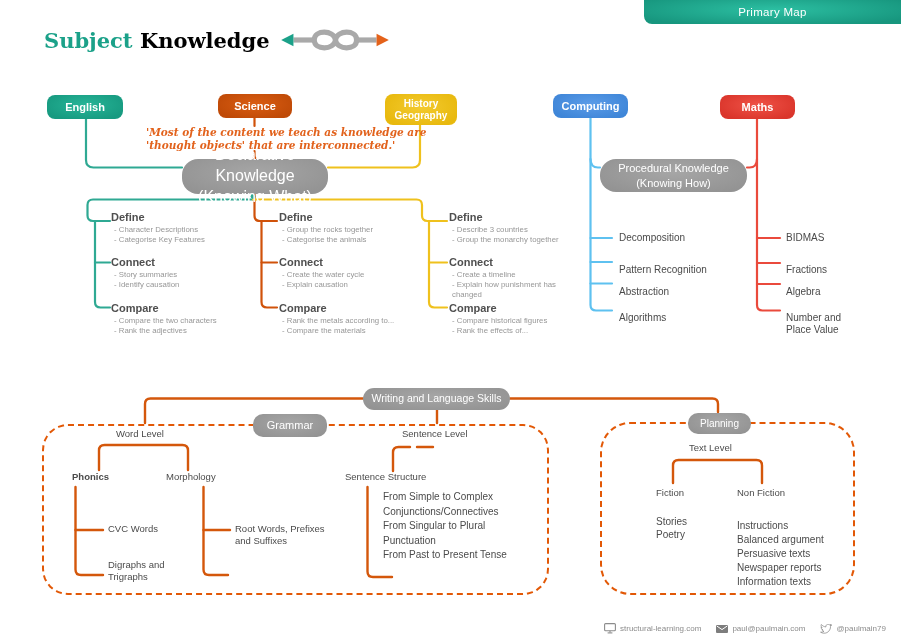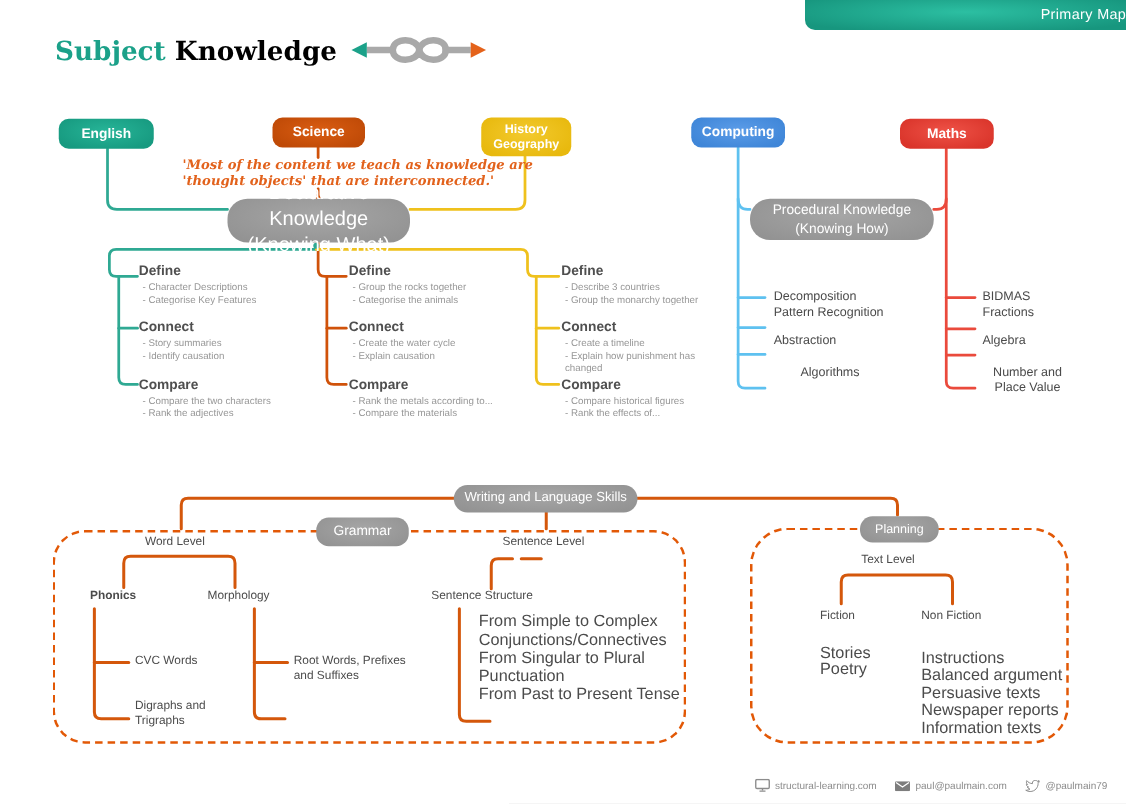--- a/index.html
+++ b/index.html
@@ -2,21 +2,21 @@
 <html><head>
 <meta charset="utf-8">
 <style>
   html,body{margin:0;padding:0;background:#e8e8e8;}
   #stage{position:relative;width:901px;height:643px;background:#fff;overflow:hidden;
          font-family:"Liberation Sans",sans-serif;margin:0 auto;}
   svg.lines{position:absolute;left:0;top:0;z-index:2;}
   
   .badge{position:absolute;right:0;top:0;width:257px;height:24px;z-index:5;
          background:radial-gradient(ellipse at 50% 40%, #2cbfa2 0%, #17967e 85%);
-         color:#fff;font-size:11.5px;display:flex;align-items:center;justify-content:flex-end;
+         color:#fff;font-size:11.5px;display:flex;align-items:center;justify-content:center;
          border-radius:0 0 0 8px;letter-spacing:.3px;}
   
   .title-row{position:absolute;left:44px;top:23px;display:flex;align-items:center;gap:7px;
              font-family:"DejaVu Serif","Liberation Serif",serif;font-size:21px;font-weight:600;z-index:4;}
   .t-teal{color:#1ba189;} .t-gray{color:#000000;} .t-orange{color:#e4621a;}
   
   .pill{position:absolute;z-index:4;color:#fff;font-weight:bold;font-size:11px;
         display:flex;align-items:center;justify-content:center;text-align:center;
         border-radius:8px;line-height:1.15;}
   .p-english{left:47px;top:95px;width:76px;height:24px;background:radial-gradient(ellipse at 50% 42%,#27b598 0%,#179a80 80%);}
@@ -41,32 +41,32 @@
   .kgroup{position:absolute;z-index:3;width:160px;}
   .kgroup h4{margin:0;font-size:11px;color:#4f4f4f;}
   .kgroup ul{margin:2px 0 0;padding:0 0 0 3px;list-style:none;}
   .kgroup li{font-size:7.8px;color:#979797;line-height:1.27;}
   .kgroup li::before{content:"- ";}
   .narrow{width:118px;}
   
   .side-list{position:absolute;z-index:3;}
   .side-list ul{margin:0;padding:0;list-style:none;}
   .side-list li{font-size:10px;color:#4a4a4a;line-height:12px;width:72px;}
-  .side-list li + li{margin-top:1px;}
+  .side-list li + li{margin-top:20px;}
   .side-list li:nth-child(3){margin-top:10px;}
-  .side-list li:nth-child(4){margin-top:14px;text-align:center;}
+  .side-list li:nth-child(4){margin-top:14px;}
   
   .dashed{position:absolute;z-index:1;border:2.5px dashed #e25806;}
   .d-grammar{left:42px;top:424px;width:503px;height:167px;border-radius:26px;}
   .d-planning{left:600px;top:422px;width:251px;height:169px;border-radius:30px;}
   
   .blabel{position:absolute;z-index:3;font-size:9.5px;color:#4b4b4b;line-height:12px;}
   .blist{position:absolute;z-index:3;}
   .blist ul{margin:0;padding:0;list-style:none;}
-  .blist li{font-size:13px;color:#4b4b4b;}
+  .blist li{font-size:10px;color:#4b4b4b;}
   .lh145 li{line-height:14.5px;} .lh14 li{line-height:14px;} .lh13 li{line-height:13px;}
   
   .footer{position:absolute;left:604px;top:623px;z-index:3;display:flex;gap:15px;align-items:center;}
   .f-item{display:flex;gap:4px;align-items:center;font-size:8px;color:#8c8c8c;}
 </style>
 </head>
 <body>
 
 <div id="stage">
 

